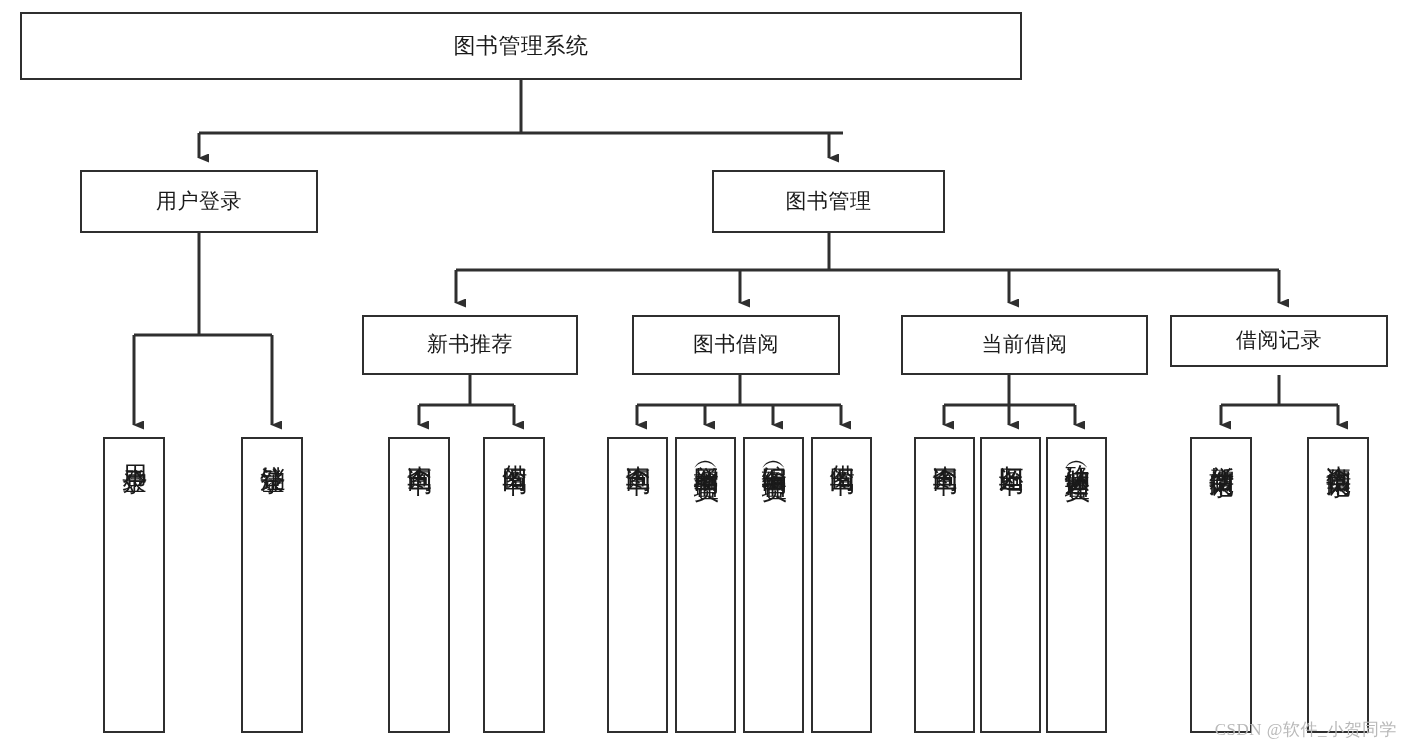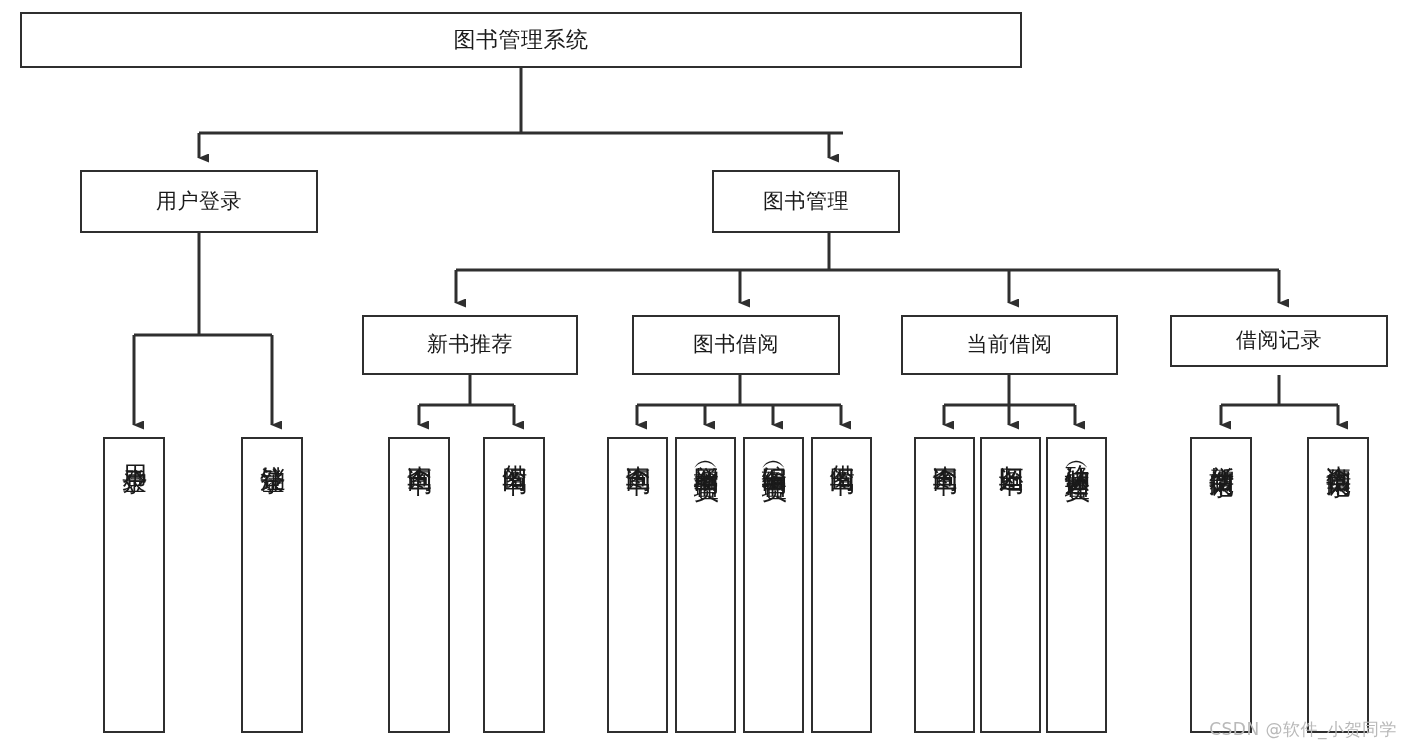--- a/index.html
+++ b/index.html
@@ -67,20 +67,21 @@
   }
   .watermark {
     position: absolute;
     right: 8px;
     bottom: 6px;
     font-size: 17px;
     color: #b9b9b9;
     letter-spacing: 0.5px;
     z-index: 6;
     white-space: nowrap;
+    font-family: Liberation Serif, serif;
   }
 </style>
 </head>
 <body>
 
 <div id="canvas">
 
   <svg id="edges" viewBox="0 0 1405 747" width="1405" height="747" xmlns="http://www.w3.org/2000/svg">
     <defs>
       <marker id="arrow" markerWidth="9" markerHeight="11" refX="4.5" refY="10" orient="auto" markerUnits="userSpaceOnUse">
@@ -124,41 +125,41 @@
       <path d="M1009,405 L1009,425" marker-end="url(#arrow)"></path>
       <path d="M1075,405 L1075,425" marker-end="url(#arrow)"></path>
 
       <path d="M1279,375 L1279,405"></path>
       <path d="M1221,405 L1338,405"></path>
       <path d="M1221,405 L1221,425" marker-end="url(#arrow)"></path>
       <path d="M1338,405 L1338,425" marker-end="url(#arrow)"></path>
     </g>
   </svg>
 
-  <div class="node horiz root" style="left:20px; top:12px; width:1002px; height:56px;">
+  <div class="node horiz root" style="left:20px; top:12px; width:1002px; height:68px;">
     <span class="label">图书管理系统</span>
   </div>
 
   <div class="node horiz" style="left:80px; top:170px; width:238px; height:63px;">
     <span class="label">用户登录</span>
   </div>
 
-  <div class="node horiz" style="left:712px; top:170px; width:188px; height:63px;">
+  <div class="node horiz" style="left:712px; top:170px; width:233px; height:63px;">
     <span class="label">图书管理</span>
   </div>
 
   <div class="node horiz" style="left:362px; top:315px; width:216px; height:60px;">
     <span class="label">新书推荐</span>
   </div>
 
   <div class="node horiz" style="left:632px; top:315px; width:208px; height:60px;">
     <span class="label">图书借阅</span>
   </div>
 
-  <div class="node horiz" style="left:901px; top:315px; width:217px; height:60px;align-items:center;">
+  <div class="node horiz" style="left:901px; top:315px; width:247px; height:60px;align-items:center;">
     <span class="label">当前借阅</span>
   </div>
 
   <div class="node horiz" style="left:1170px; top:315px; width:218px; height:52px;">
     <span class="label">借阅记录</span>
   </div>
 
   <div class="node vert" style="left:103px; top:437px; width:62px; height:296px;">
     <span class="label">用户登录</span>
   </div>

